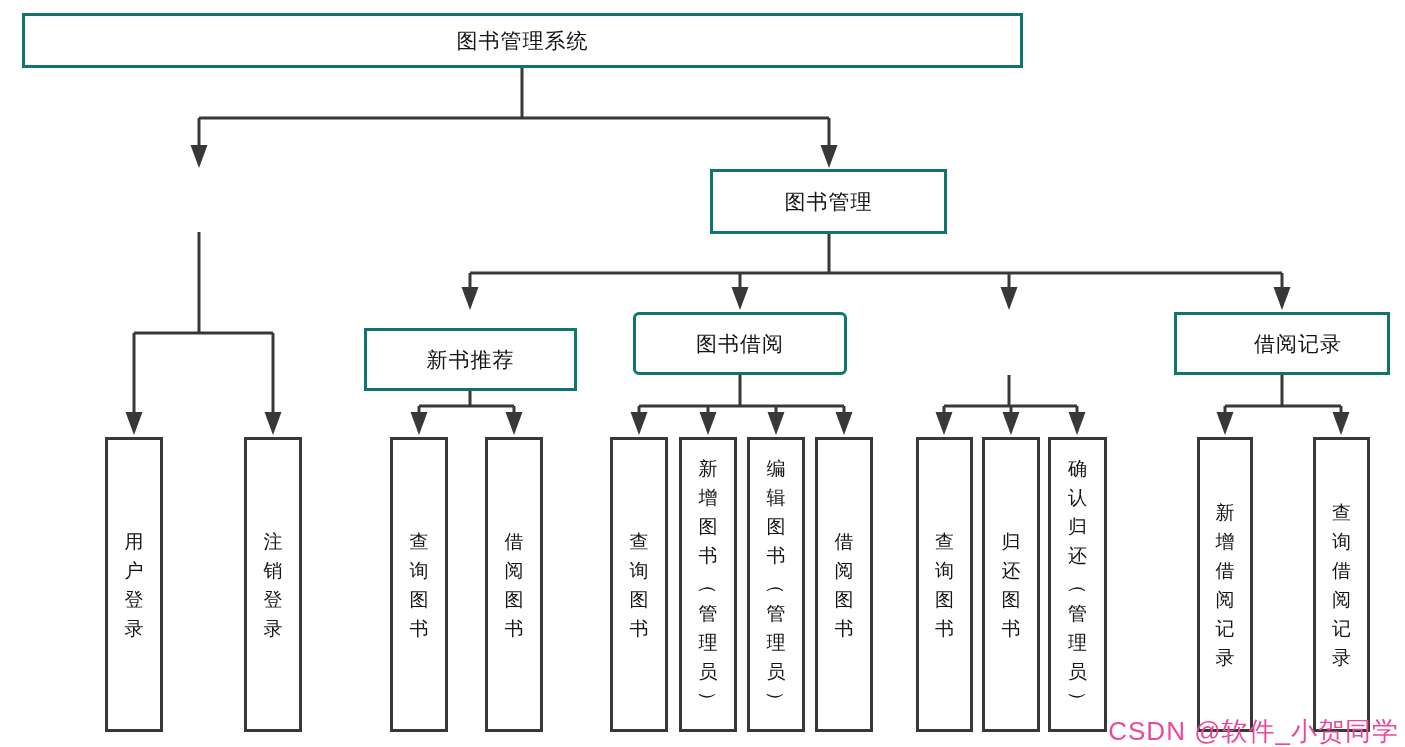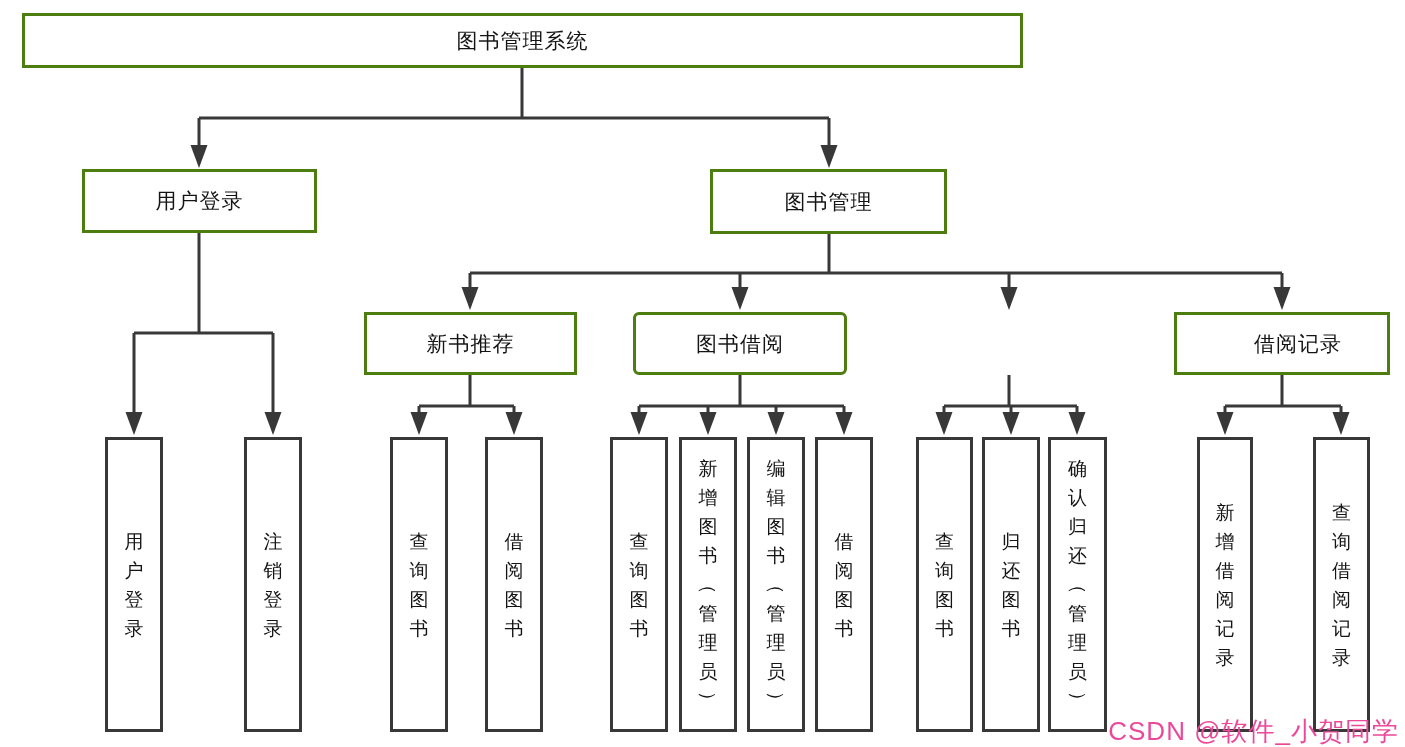--- a/index.html
+++ b/index.html
@@ -7,21 +7,21 @@
     position:relative;
     width:1405px;height:747px;
     background:#ffffff;
     font-family:"Liberation Sans","DejaVu Sans",sans-serif;
     overflow:hidden;
   }
   #connectors{position:absolute;left:0;top:0;width:1405px;height:747px;z-index:1;}
   .hbox{
     position:absolute;
     box-sizing:border-box;
-    border:3px solid #4d7c0f;
+    border:3px solid #0f766e;
     background:#ffffff;
     display:flex;align-items:center;justify-content:center;
     font-size:21px;color:#141414;
     letter-spacing:1px;
     z-index:2;
   }
   .vbox{
     position:absolute;
     box-sizing:border-box;
     top:437px;height:295px;
@@ -99,24 +99,23 @@
       <g>
         <path d="M1282,375 V406 M1225,406 H1341 M1225,406 V414 M1341,406 V414" fill="none"></path>
         <polygon points="1216.5,412 1233.5,412 1225,435" stroke="none"></polygon>
         <polygon points="1332.5,412 1349.5,412 1341,435" stroke="none"></polygon>
       </g>
     </g>
   </svg>
 
   <div class="hbox" style="left:22px;top:13px;width:1001px;height:55px;">图书管理系统</div>
 
-  <div class="hbox" style="left:82px;top:169px;width:235px;height:64px;">用户登录</div>
   <div class="hbox" style="left:710px;top:169px;width:237px;height:65px;">图书管理</div>
 
-  <div class="hbox" style="left:364px;top:312px;width:213px;height:63px;">新书推荐</div>
+  <div class="hbox" style="left:364px;top:328px;width:213px;height:63px;">新书推荐</div>
   <div class="hbox" style="left:633px;top:312px;width:214px;height:63px;border-radius:6px;">图书借阅</div>
   <div class="hbox" style="left:1174px;top:312px;width:216px;height:63px;padding-left:32px;">借阅记录</div>
 
   <div class="vbox" style="left:105px;width:58px;">
       <span class="vch">用</span>
       <span class="vch">户</span>
       <span class="vch">登</span>
       <span class="vch">录</span>
     </div>
   <div class="vbox" style="left:244px;width:58px;">

